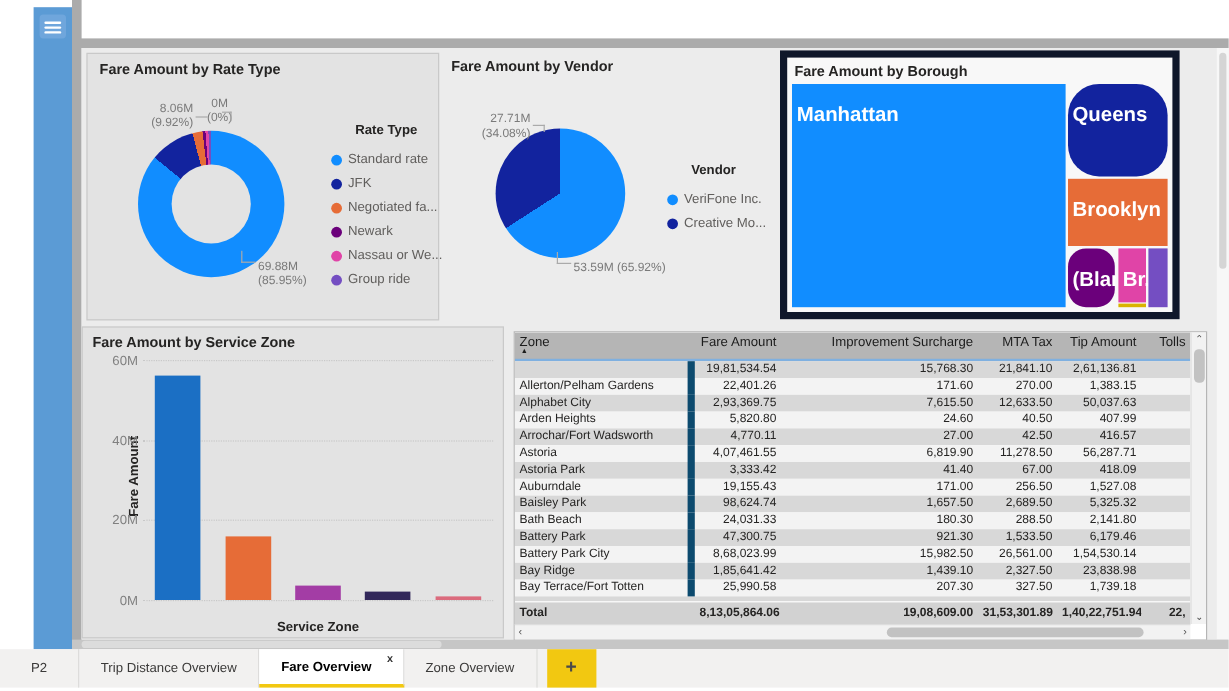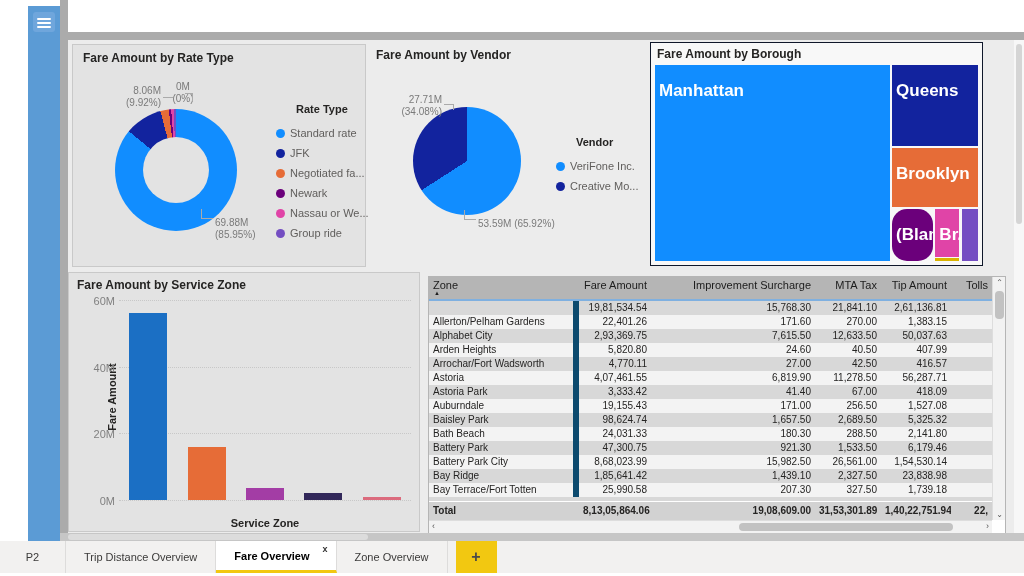--- a/index.html
+++ b/index.html
@@ -46,21 +46,21 @@
   
   .card-vendor { position:absolute; left:304px; top:2px; width:274px; height:226px; }
   .card-vendor .card-title { position:absolute; left:4px; top:6px; }
   .pie { position:absolute; left:41px; top:65px; width:108px; height:108px; border-radius:50%; cursor:pointer; }
   .co-v1 { left:22px; top:52px; width:48px; text-align:right; }
   .co-v2 { left:106px; top:176px; width:110px; }
   .lead-v1 { left:72px; top:62px; width:10px; height:6px; border-top:1px solid #aaa; border-right:1px solid #aaa; }
   .lead-v2 { left:92px; top:168px; width:12px; height:10px; border-left:1px solid #aaa; border-bottom:1px solid #aaa; }
 
   
-  .card-borough { position:absolute; left:582px; top:2px; width:333px; height:224px; background:#F8F8F8; border:1px solid #0f172a;padding-left:20px; }
+  .card-borough { position:absolute; left:582px; top:2px; width:333px; height:224px; background:#F8F8F8; border:6px solid #0f172a;padding-left:20px; }
   .card-borough .card-title { position:absolute; left:6px; top:4px; }
   .treemap { position:absolute; left:4px; top:22px; right:4px; bottom:4px; }
   .tm-node { position:absolute; cursor:pointer; }
   .tm-label { position:absolute; left:4px; top:16px; font-size:17px; color:#fff; white-space:nowrap; overflow:hidden; max-width:92%;font-weight:bold; }
 
   
   .card-bar { position:absolute; left:0px; top:232px; width:352px; height:260px; background:#E3E3E3; border:1px solid #C9C9C9; }
   .card-bar .card-title { position:absolute; left:8px; top:5px; }
   .plot { position:absolute; left:50px; top:27px; width:292px; height:200px; }
   .gridline { position:absolute; left:0; right:0; border-top:1px dotted #C8C8C8; }
@@ -208,21 +208,21 @@
     </div>
 
     <div class="card-borough">
       <div class="card-title">Fare Amount by Borough</div>
       <div class="treemap">
         <div>
 
         <div class="tm-node" style="left: 0%; top: 0%; width: 72.8%; height: 100%; background: rgb(17, 141, 255);">
             <span class="tm-label">Manhattan</span>
           </div>
-            <div class="tm-node" style="left: 73.4%; top: 0%; width: 26.6%; height: 41.5%; background: rgb(18, 35, 158);">
+            <div class="tm-node" style="left: 73.4%; top: 0%; width: 26.6%; height: 41.5%; background: rgb(18, 35, 158); border-radius: 26px;">
             <span class="tm-label">Queens</span>
           </div>
             <div class="tm-node" style="left: 73.4%; top: 42.5%; width: 26.6%; height: 30%; background: rgb(230, 108, 55);">
             <span class="tm-label">Brooklyn</span>
           </div>
             <div class="tm-node" style="left: 73.4%; top: 73.5%; width: 12.6%; height: 26.5%; background: rgb(107, 0, 123); border-radius: 15px;">
             <span class="tm-label">(Blan...</span>
           </div>
             <div class="tm-node" style="left: 86.8%; top: 73.5%; width: 7.4%; height: 24.5%; background: rgb(224, 68, 167);">
             <span class="tm-label">Br...</span>

